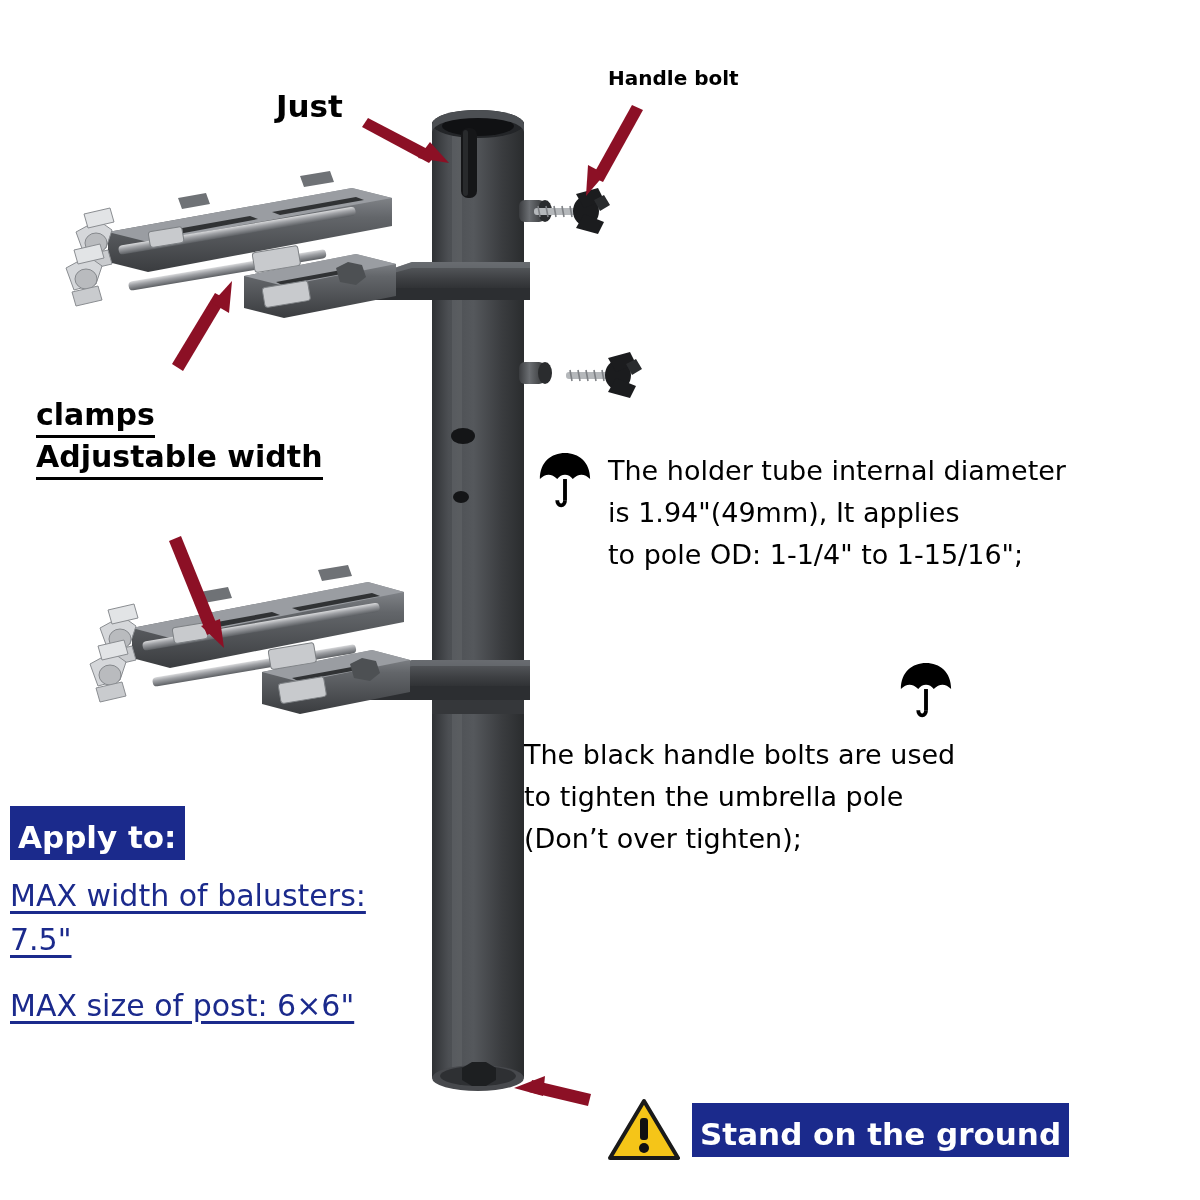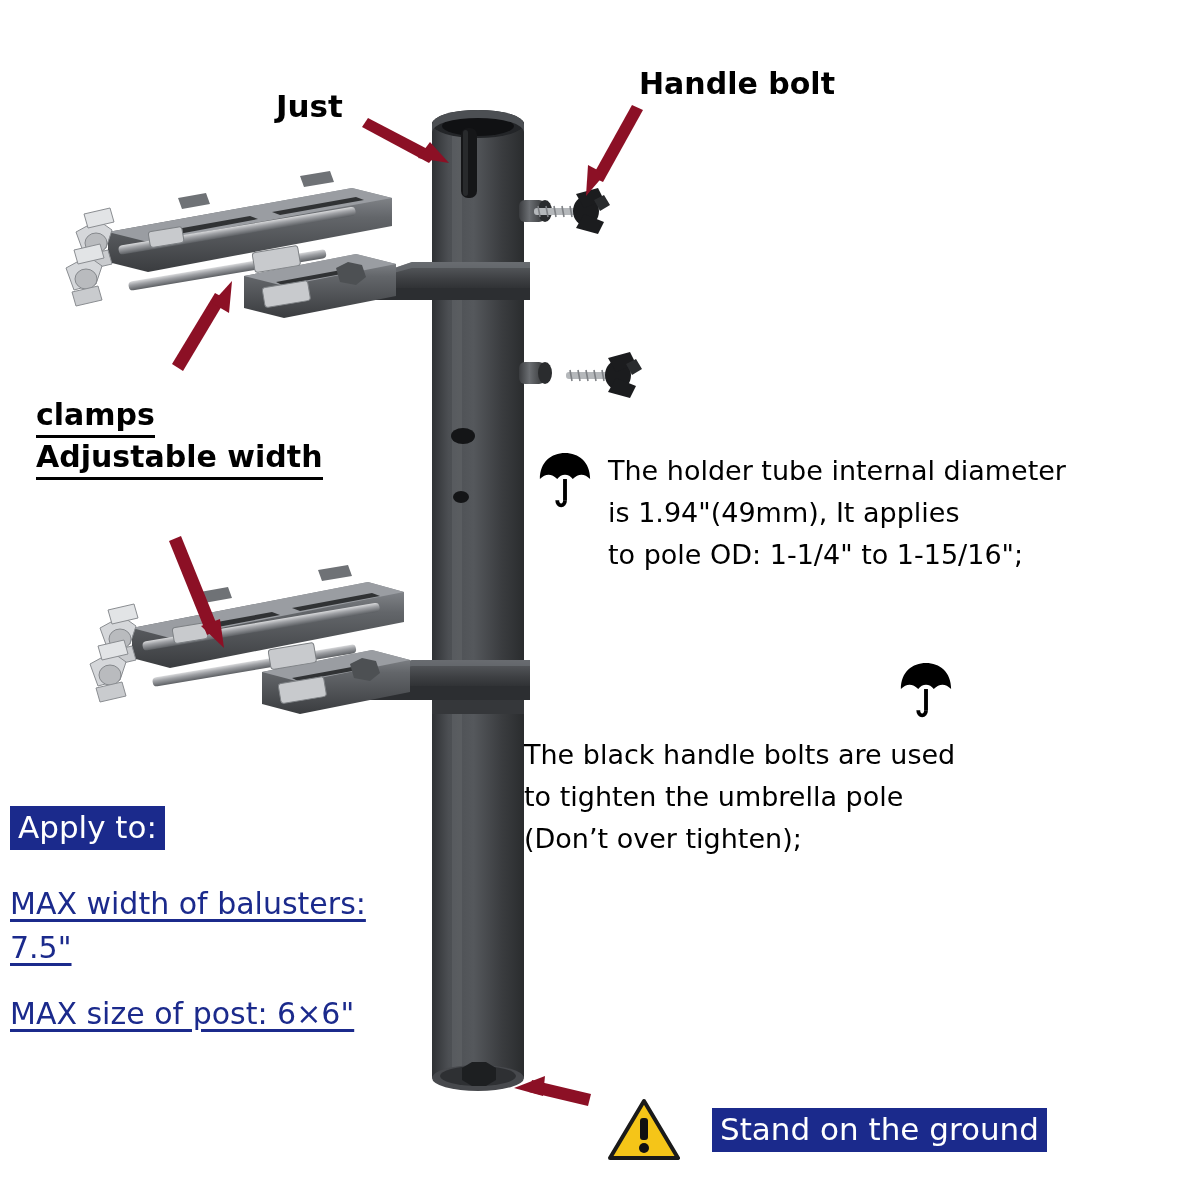--- a/index.html
+++ b/index.html
@@ -16,21 +16,21 @@
   .abs{position:absolute;}
 
   
   .lbl-bold{
     font-family:"DejaVu Sans", sans-serif;
     font-weight:bold;
     color:#000;
     letter-spacing:0px;
   }
   .lbl-slot{font-size:31px;}
-  .lbl-handle{font-size:30px;margin-left:31px;}
+  .lbl-handle{font-size:20px;}
   .lbl-clamp{font-size:30px;line-height:38px;}
   .underline-dbl{
     border-bottom:3px solid #000;
     display:inline-block;
     padding-bottom:1px;
   }
 
   
   .body-text{
     font-family:"DejaVu Sans", sans-serif;
@@ -38,22 +38,22 @@
     line-height:42px;
     color:#000;
     white-space:pre-line;
   }
 
   
   .blue-box{
     background:#1b2a8c;
     color:#ffffff;
     font-size:31px;
-    font-weight:normal;
-    padding:3px 8px 5px 8px;
+    font-weight:bold;
+    padding:13px 8px 5px 8px;
     display:inline-block;
     line-height:36px;
   }
   .apply-line{
     color:#1b2a8c;
     font-size:30px;
     line-height:44px;
     text-decoration:underline;
     text-underline-offset:5px;
   }
@@ -306,26 +306,26 @@
       <path d="M30 52 C30 59 22 59 22 52" stroke="#000" stroke-width="4" fill="none"></path>
     </svg>
     <div class="body-text">The black handle bolts are used
 to tighten the umbrella pole
 (Don’t over tighten);</div>
   </div>
 
 
   <div class="abs" style="left:10px;top:806px;width:440px;">
     <div class="blue-box">Apply to:</div>
-    <div class="apply-line" style="margin-top:32px;white-space:pre-line;">MAX width of balusters:
+    <div class="apply-line" style="margin-top:14px;white-space:pre-line;">MAX width of balusters:
 7.5"</div>
     <div class="apply-line" style="margin-top:22px;white-space:pre-line;">MAX size of post: 6×6"</div>
   </div>
 
-  <div class="abs" style="left:608px;top:1098px;display:flex;align-items:center;gap:32px;">
+  <div class="abs" style="left:608px;top:1098px;display:flex;align-items:center;gap:12px;">
     <svg class="warn" viewBox="0 0 72 64">
       <path d="M36 3 L70 60 L2 60 Z" fill="#f5c518" stroke="#1a1a1a" stroke-width="4" stroke-linejoin="round"></path>
       <rect x="32" y="20" width="8" height="22" rx="3" fill="#111"></rect>
       <circle cx="36" cy="50" r="5" fill="#111"></circle>
     </svg>
     <span class="blue-box">Stand on the ground</span>
   </div>
 
 </div>
 

